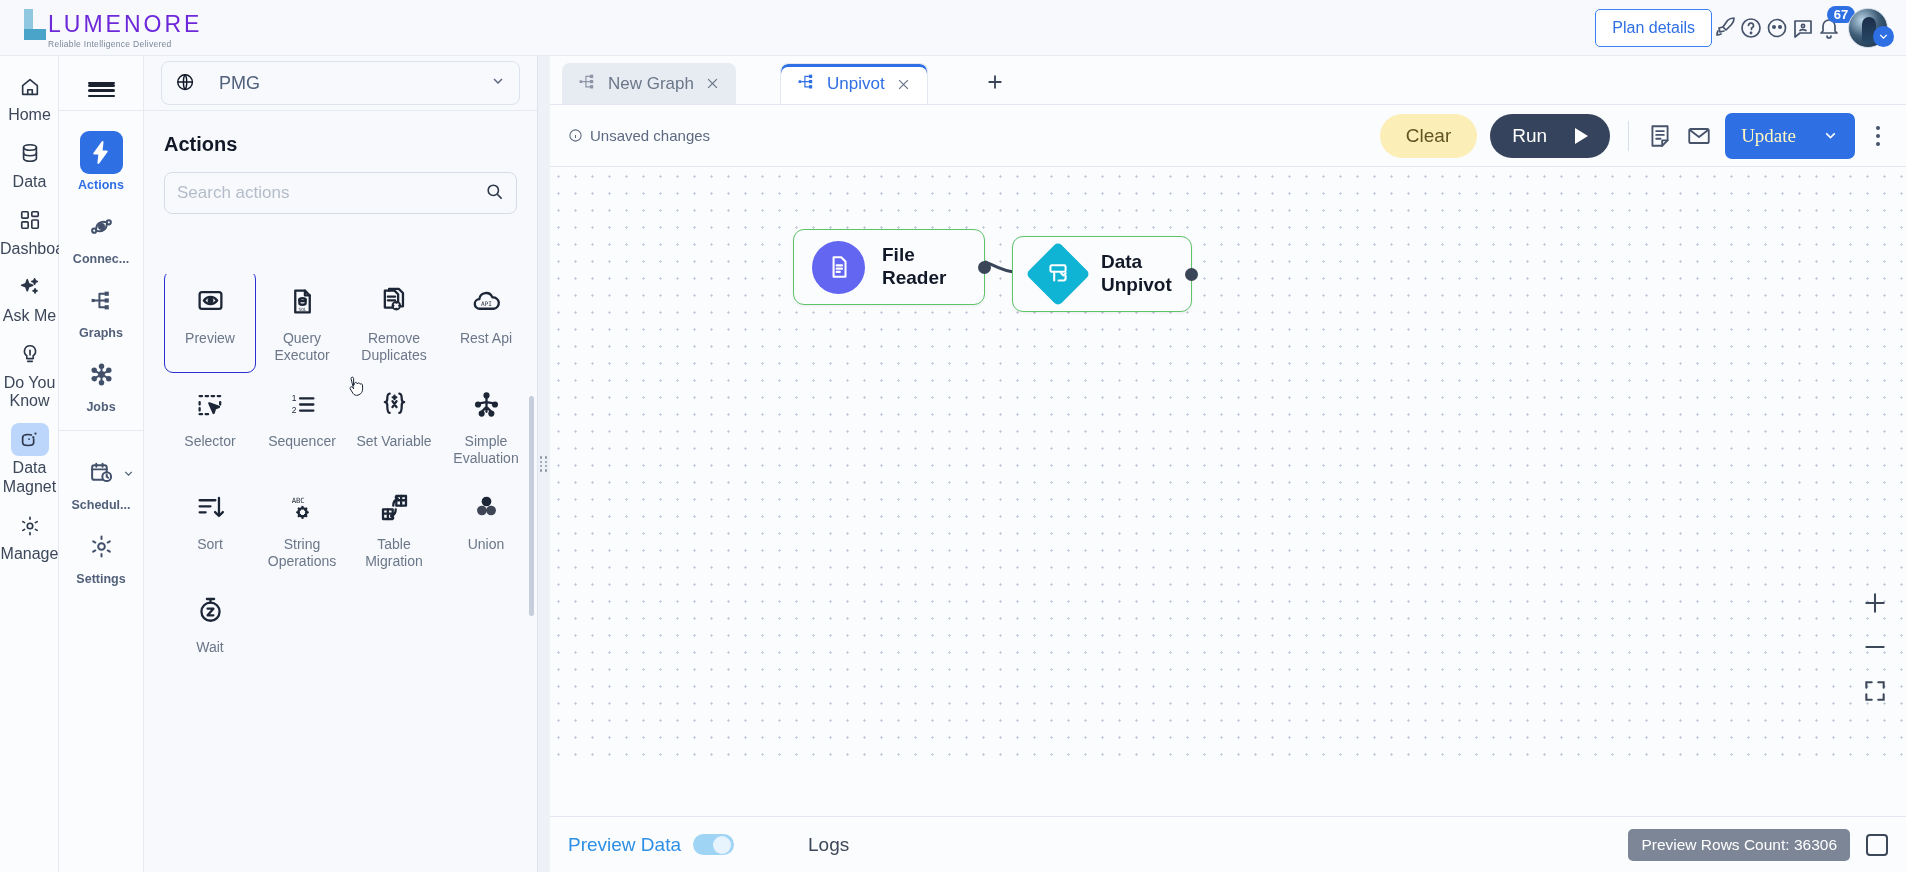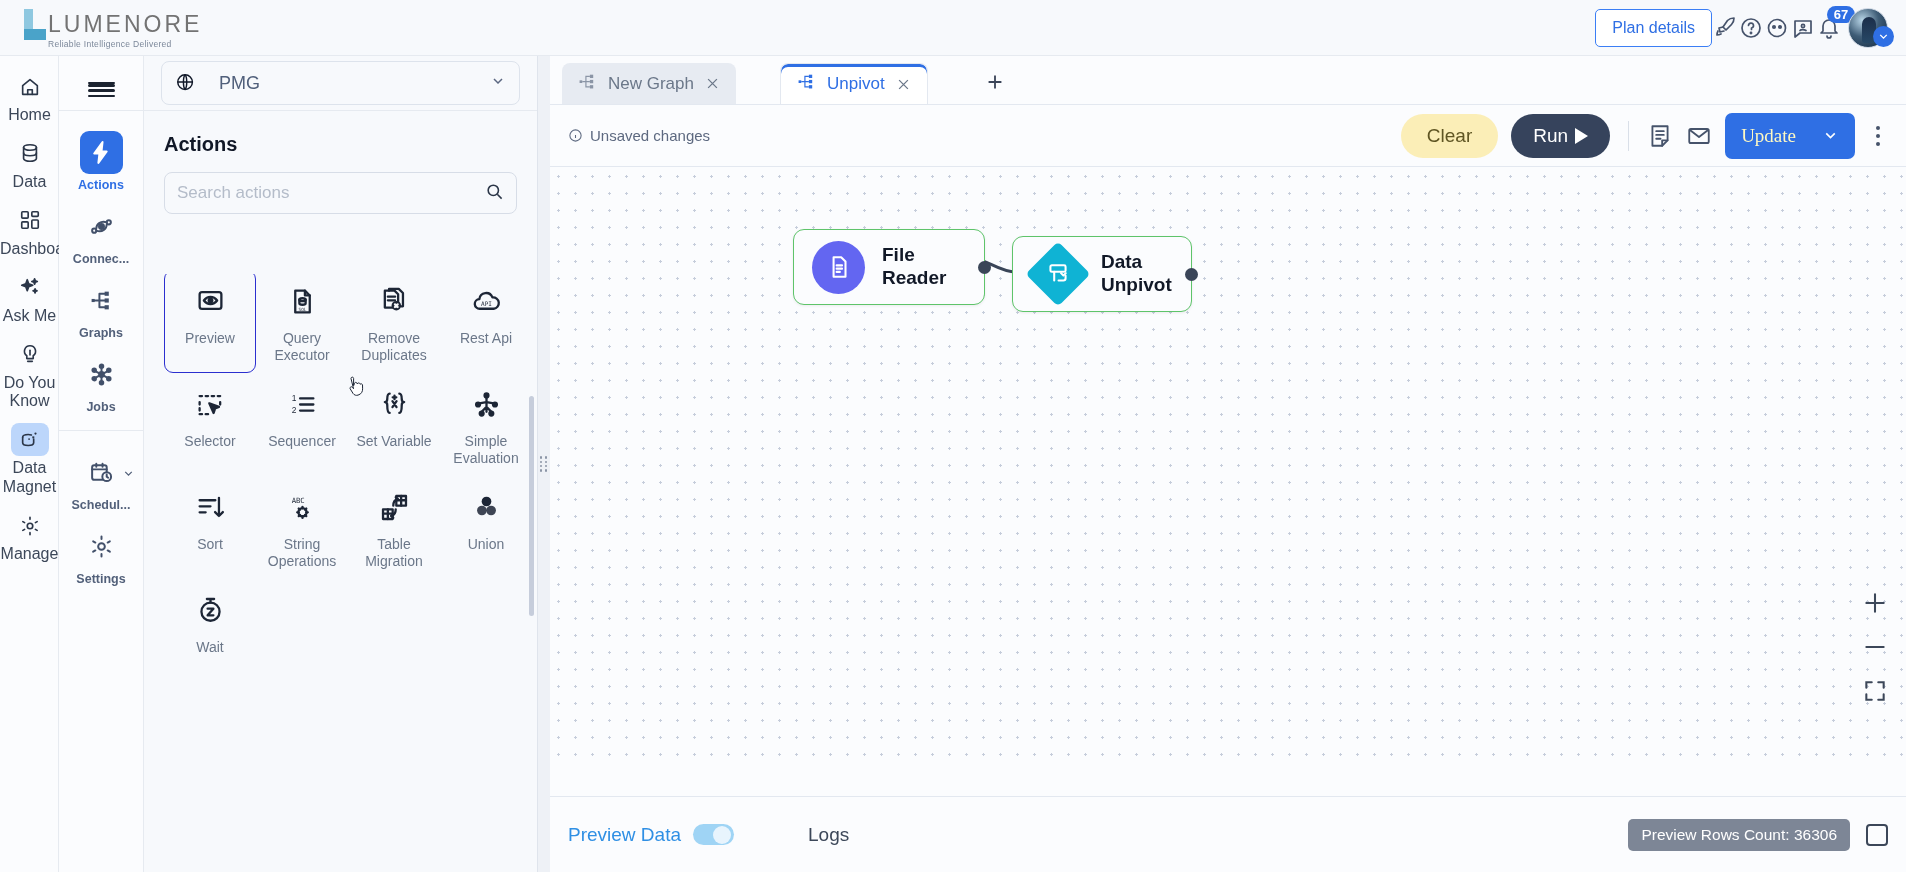--- a/index.html
+++ b/index.html
@@ -24,21 +24,21 @@
   .logo-mark .bar1 {
     position: absolute; left: 4px; top: 2px; width: 9px; height: 27px;
     background: #8fc8e0;
   }
   .logo-mark .bar2 {
     position: absolute; left: 4px; top: 22px; width: 22px; height: 11px;
     background: #4aa3c9;
   }
   .logo-text { line-height: 1; padding-top: 6px; }
   .logo-name {
-    font-size: 23px; letter-spacing: 3px; color: #737373; font-weight: 400;
+    font-size: 23px; letter-spacing: 3px; color: #6d28d9; font-weight: 400;
   }
   .logo-tag {
     font-size: 8.5px; color: #7b8799; letter-spacing: .3px; margin-top: 4px;
   }
   .topbar-right {
     margin-left: auto; display: flex; align-items: center; 
     margin-right: 18px;
   }
   .plan-btn {
     border: 1px solid #3b7ef5; color: #2f6fe4; background: #fff;
@@ -204,21 +204,21 @@
 
   .toolbar { height: 62px; display: flex; align-items: center; padding: 0 18px;
              border-bottom: 1px solid #e3e8f0; background: #fbfcfe; }
   .unsaved { display: flex; align-items: center; gap: 7px; font-size: 15px; color: #5d6980; }
   .unsaved svg { width: 15px; height: 15px; stroke: currentColor; stroke-width: 1.7; fill: none; }
   .tb-right { margin-left: auto; display: flex; align-items: center; gap: 13px; }
   .btn-clear { background: #fbeeb7; color: #5f5523; border: none; border-radius: 22px;
                font-size: 19px; padding: 11px 26px; cursor: pointer; font-family: inherit; }
   .btn-run { background: #36435c; color: #fff; border: none; border-radius: 22px;
              font-size: 19px; padding: 11px 22px; cursor: pointer; font-family: inherit;
-             display: flex; align-items: center; gap: 7px; }
+             display: flex; align-items: center; gap: 28px; }
   .btn-run .tri { width: 0; height: 0; border-left: 13px solid #fff;
                   border-top: 8px solid transparent; border-bottom: 8px solid transparent; }
   .tb-div { width: 1px; height: 30px; background: #d9dfe8; margin: 0 5px; }
   .tb-ic { color: #46536b; cursor: pointer; display: flex; }
   .tb-ic svg { width: 26px; height: 26px; fill: none; stroke: currentColor;
                stroke-width: 1.7; stroke-linecap: round; stroke-linejoin: round; }
   .btn-update { background: #2f6fe4; color: #fef9c3; border: none; border-radius: 7px;
                 font-size: 19px; padding: 12px 16px; cursor: pointer; font-family: Liberation Serif, serif;
                 display: flex; align-items: center; gap: 26px; }
   .btn-update svg { width: 17px; height: 17px; stroke: #fff; stroke-width: 2.2; fill: none; }
@@ -253,21 +253,21 @@
   .edge { position: absolute; }
 
   .zoom-ctrls { position: absolute; right: 18px; bottom: 56px; display: flex;
                 flex-direction: column; gap: 18px; align-items: center; }
   .zoom-ctrls .zb { color: #3c4759; cursor: pointer; display: flex; }
   .zoom-ctrls .zb svg { width: 26px; height: 26px; stroke: currentColor;
                         stroke-width: 1.9; fill: none; stroke-linecap: round; }
 
   
   .bottombar {
-    position: absolute; left: 0; bottom: 0; width: 1356px; height: 76px;
+    position: absolute; left: 0; bottom: 0; width: 1356px; height: 56px;
     background: #fbfcfe; border-top: 1px solid #e3e8f0;
     display: flex; align-items: center; padding: 8px 18px;
   }
   .pv-label { font-size: 19px; color: #2f8fe4; margin-right: 12px; }
   .toggle { width: 41px; height: 21px; border-radius: 11px; background: #9fd4f5;
             position: relative; cursor: pointer; }
   .toggle .knob { position: absolute; left: 20px; top: 1.5px; width: 18px; height: 18px;
                   border-radius: 50%; background: #e8f4fd; }
   .logs-label { font-size: 19px; color: #3c4759; margin-left: 74px; cursor: pointer; }
   .rows-pill { margin-left: auto; background: #7d8696; color: #fff; font-size: 15.5px;

